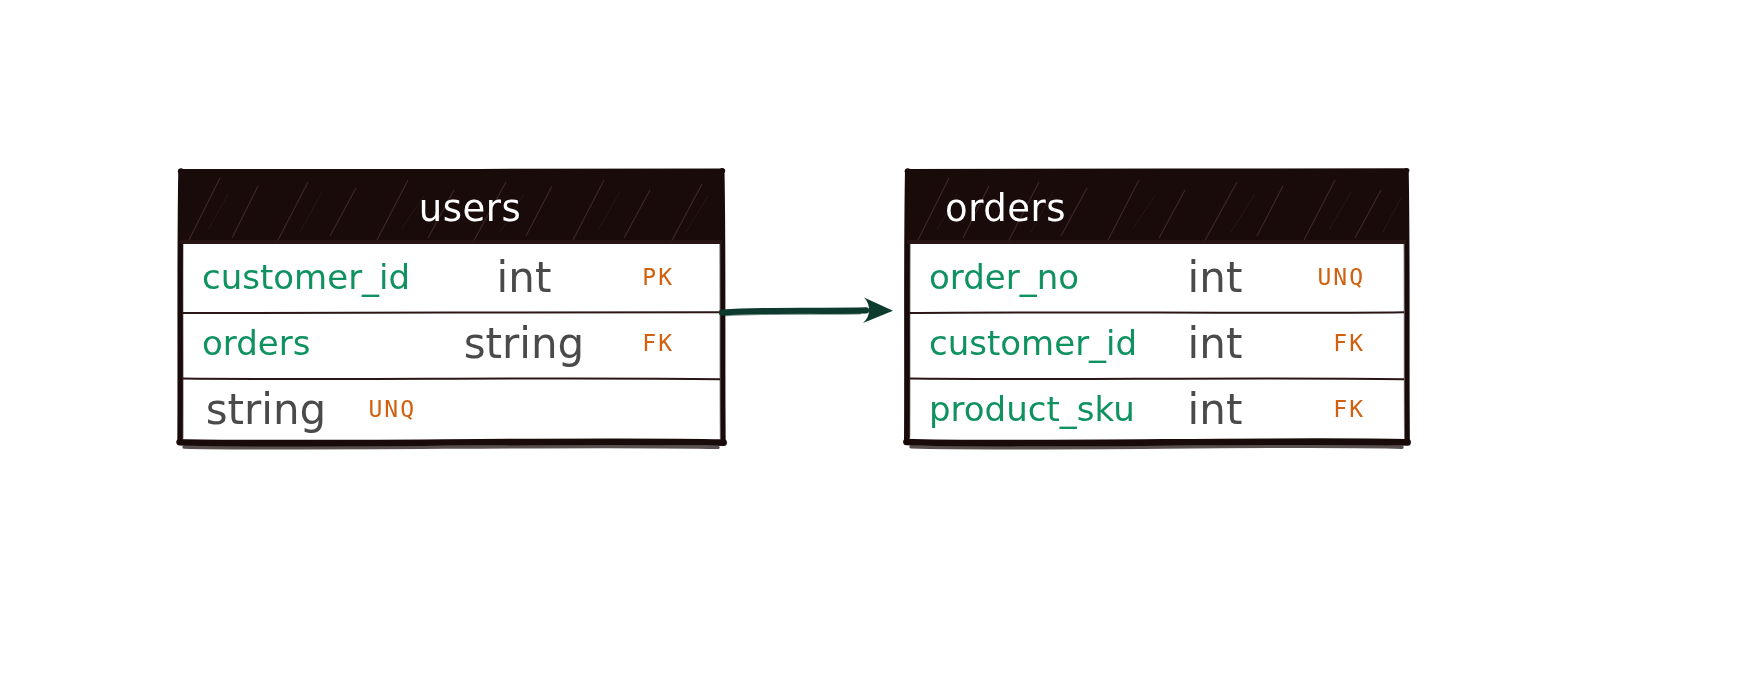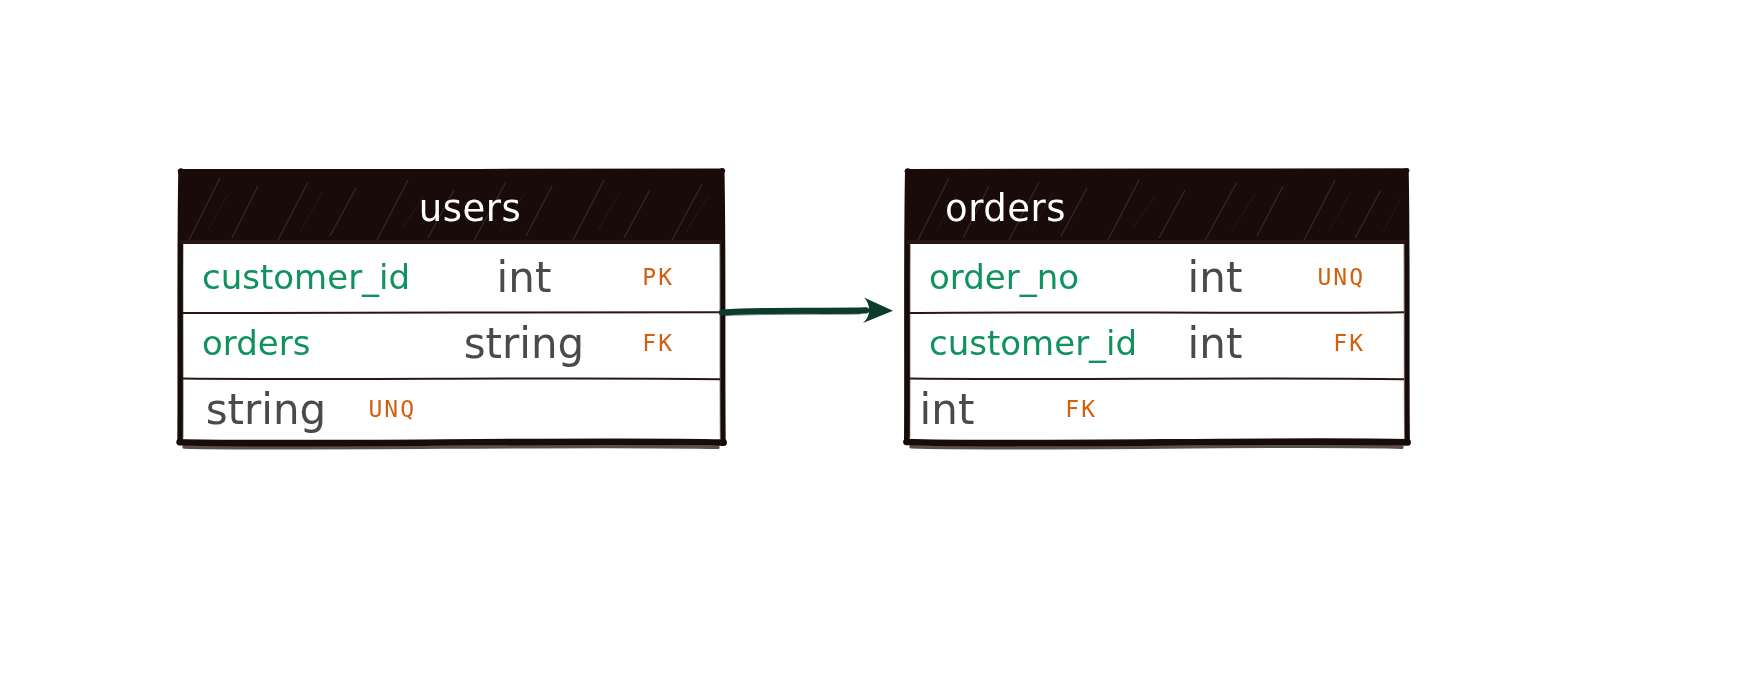--- a/index.html
+++ b/index.html
@@ -284,20 +284,21 @@
           </svg>
           <span class="cell-name">customer_id</span>
           <span class="cell-type">int</span>
           <span class="cell-key">FK</span>
         </div>
 
         <div class="row">
           <svg class="row-div" viewBox="0 0 499 5" preserveAspectRatio="none">
             <path d="M2,2.6 C140,4.2, 360,1.0, 497,3.2" stroke="#2a1616" stroke-width="2.0" fill="none"></path>
           </svg>
+          <span class="cell-name">product_sku</span>
           <span class="cell-type">int</span>
           <span class="cell-key">FK</span>
         </div>
 
       </div>
     </div>
   </div>
 
   <svg id="relationship-layer" viewBox="0 0 1746 692">
 

